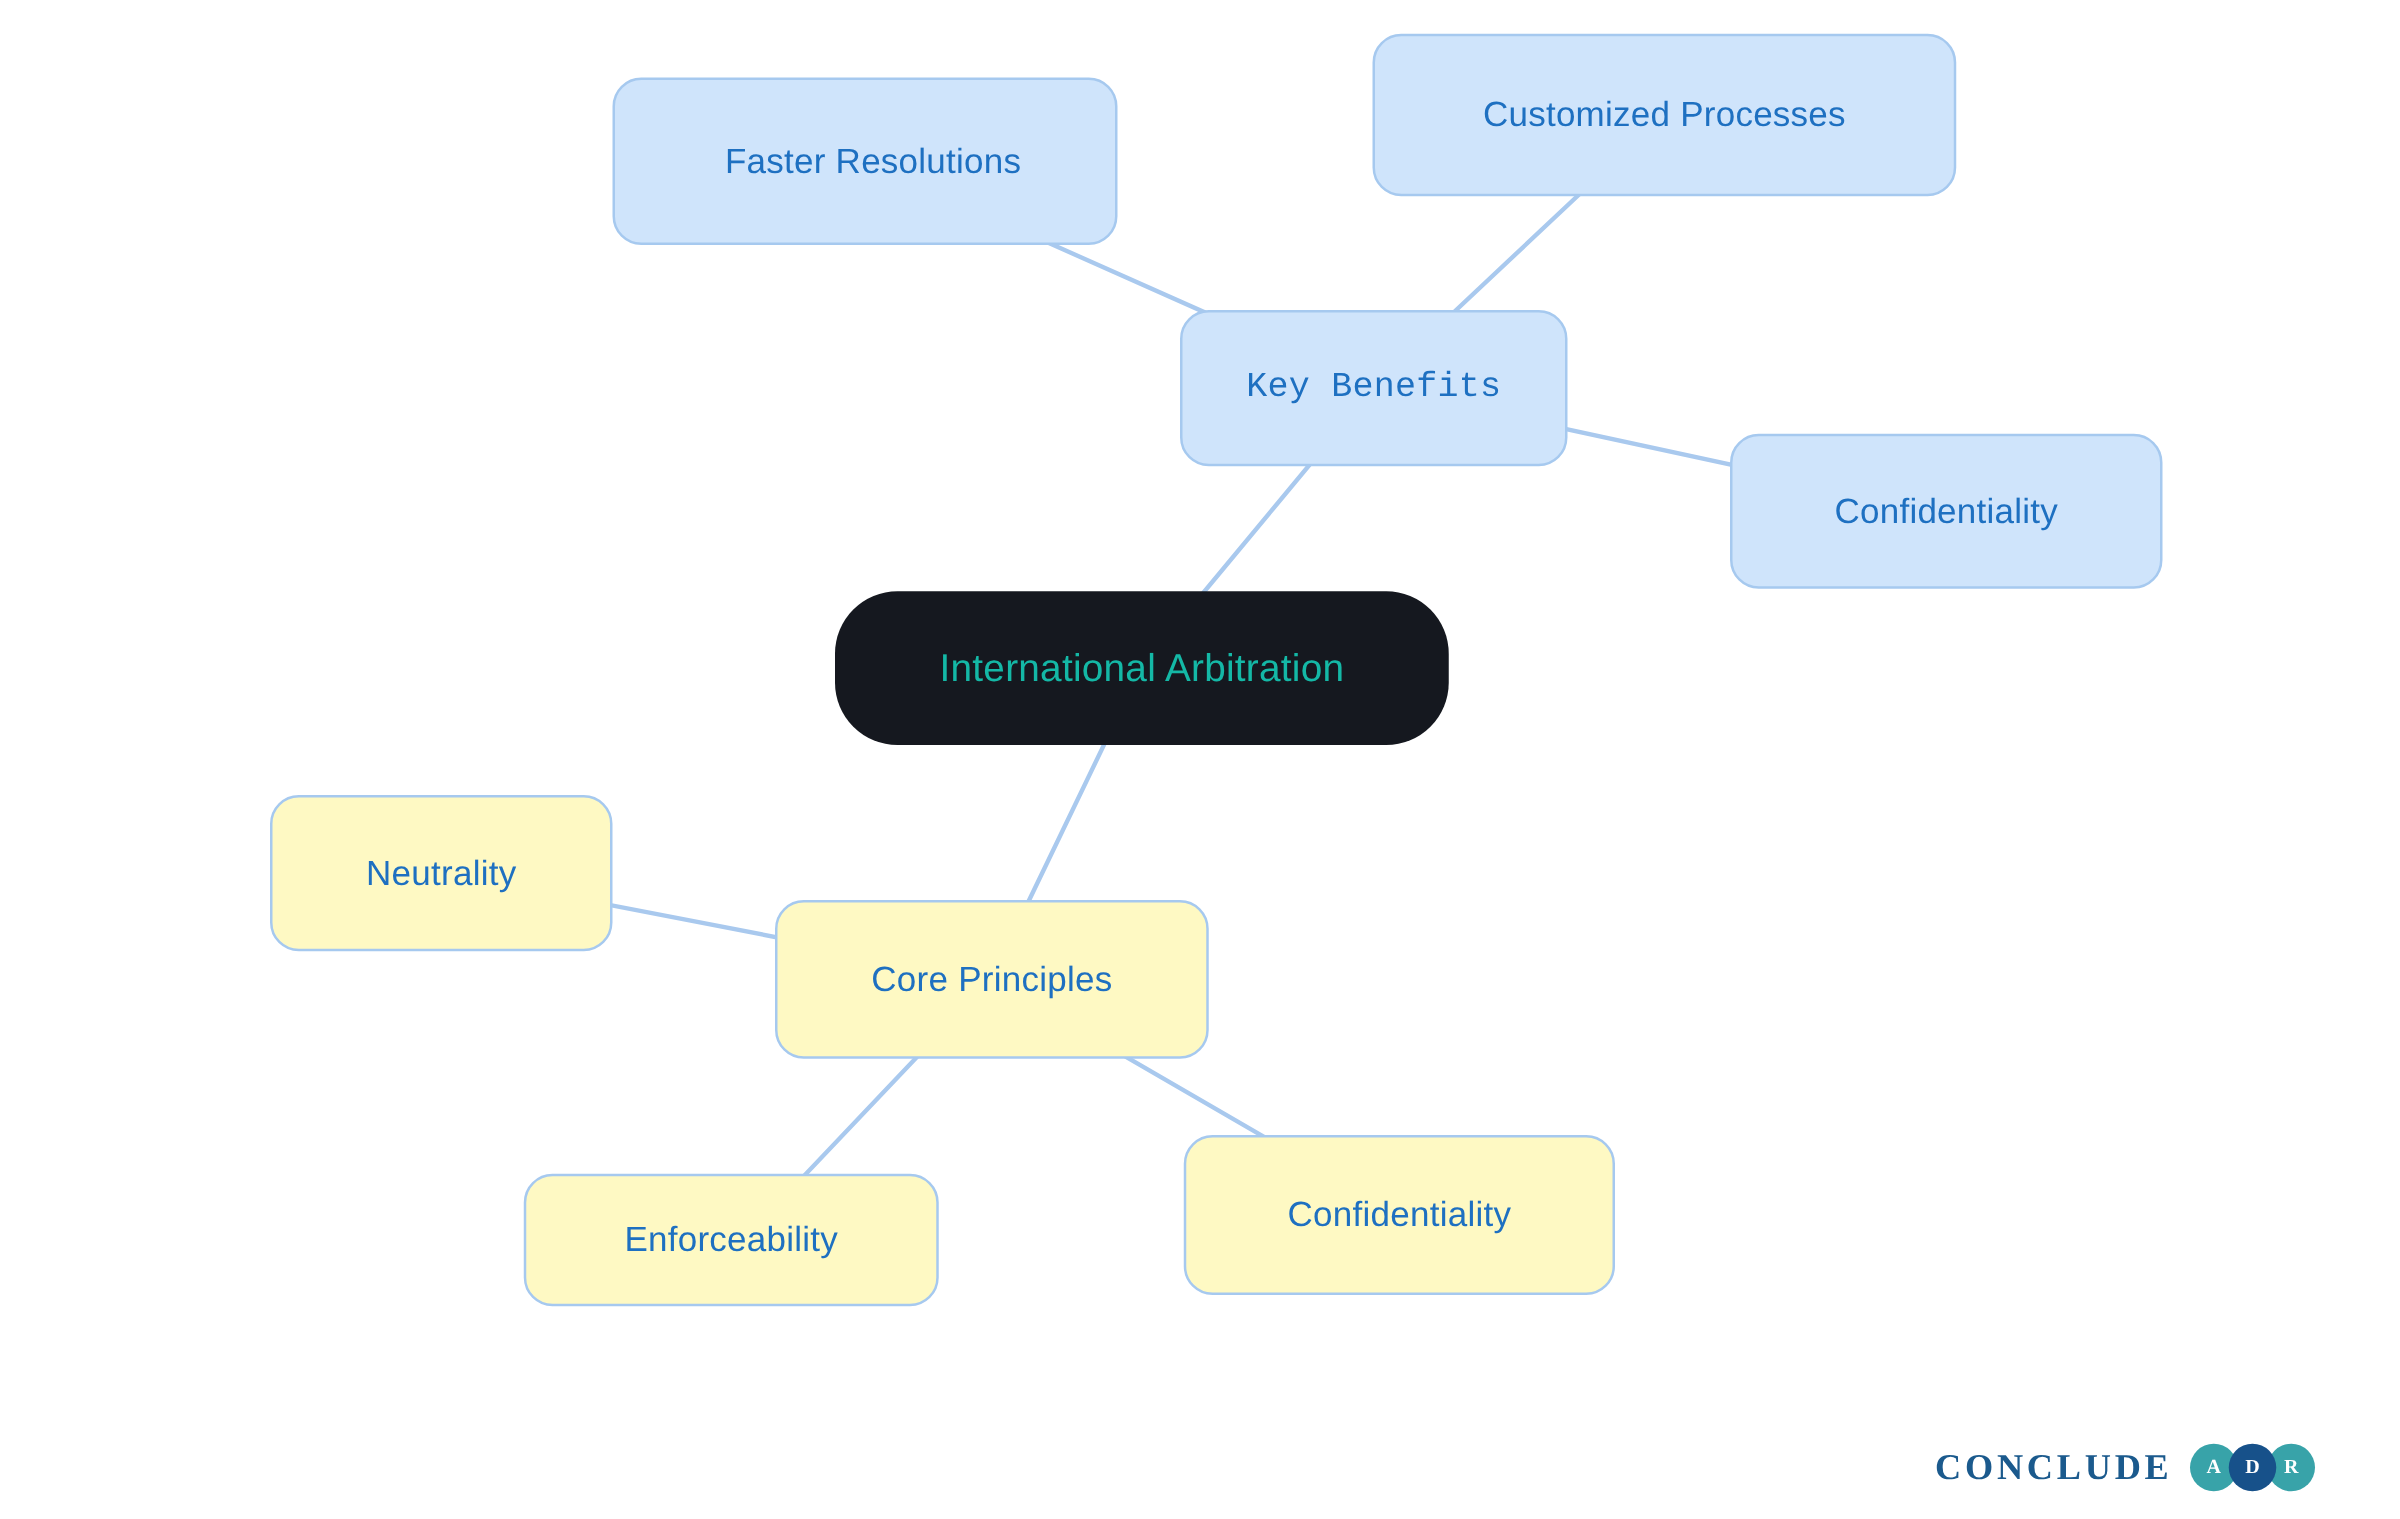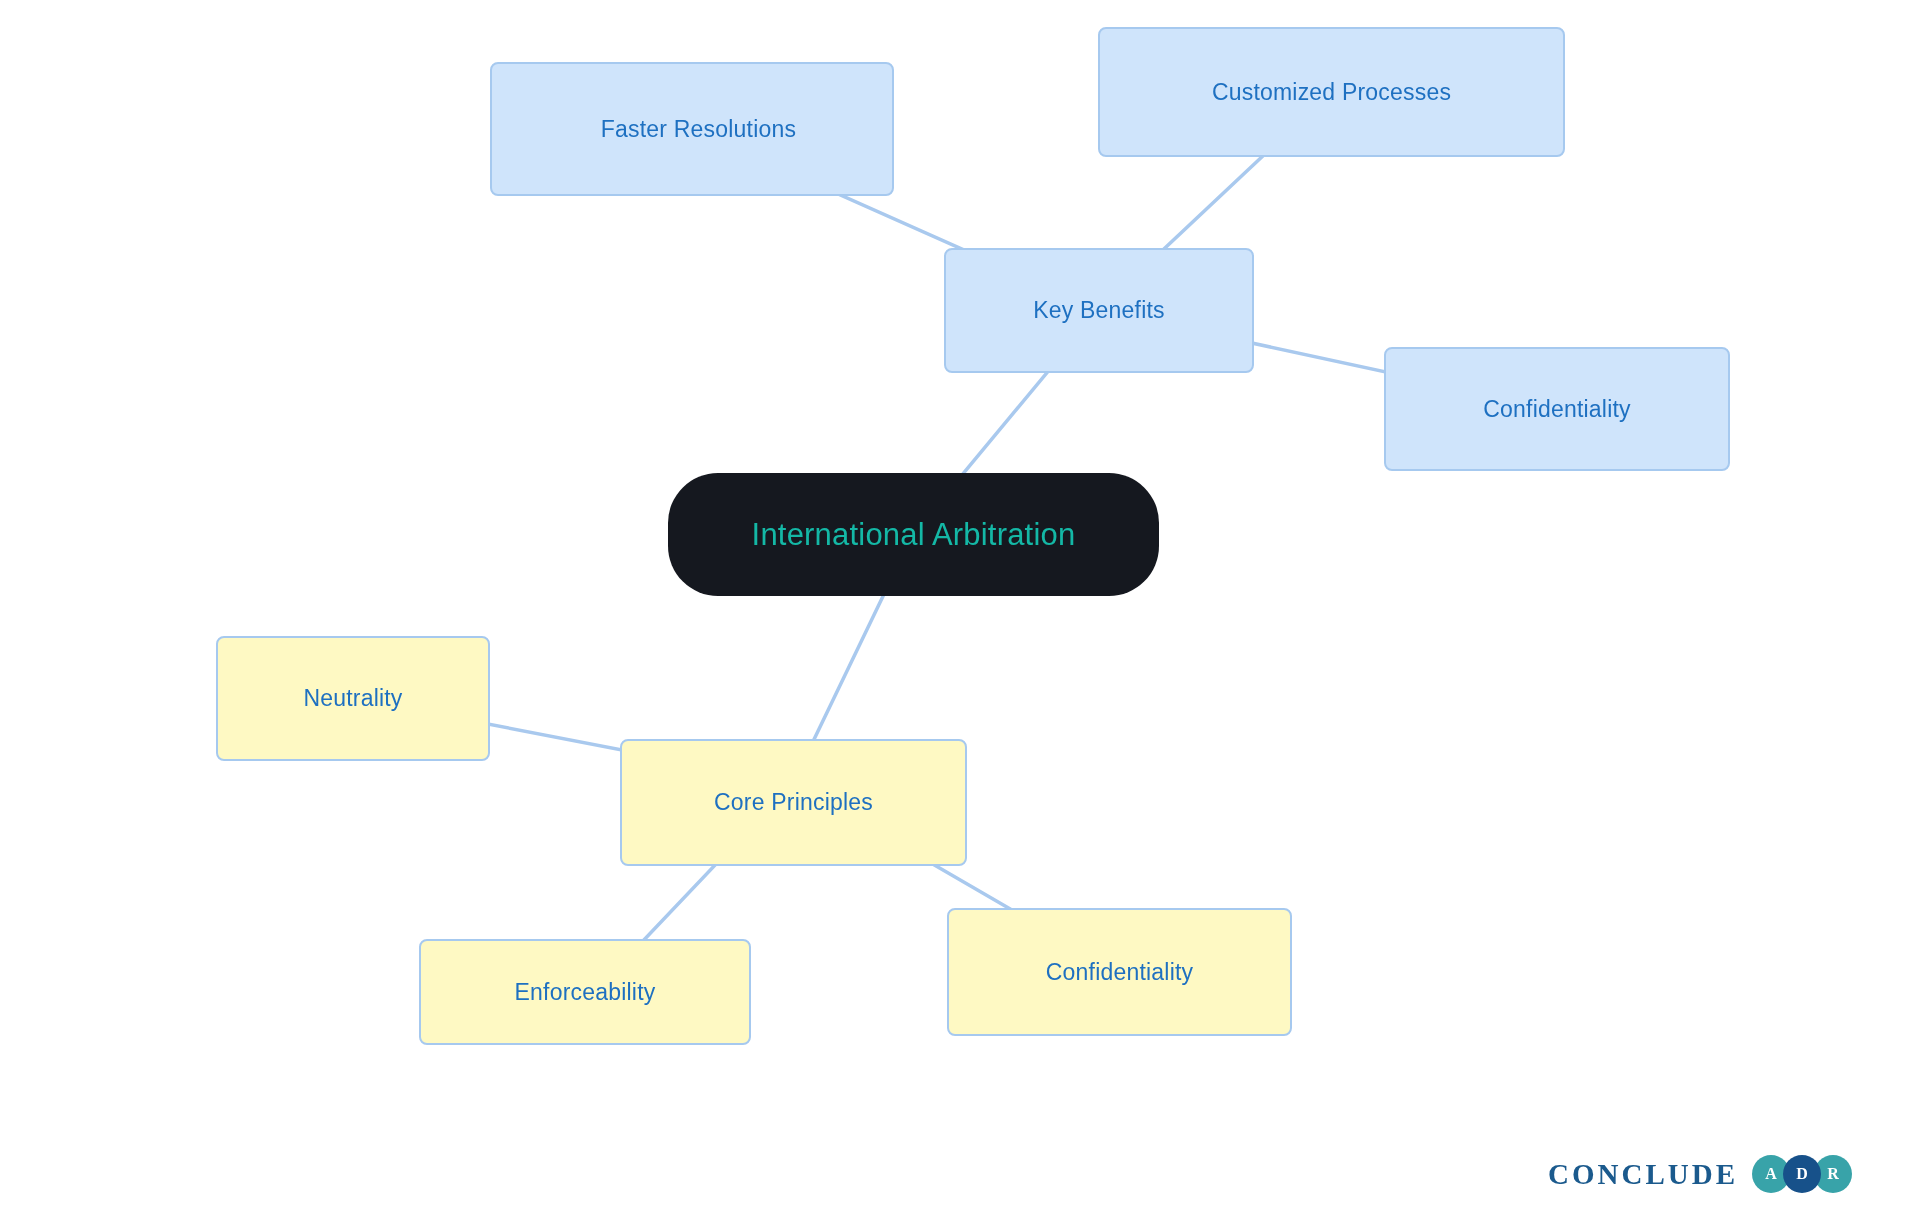--- a/index.html
+++ b/index.html
@@ -24,22 +24,22 @@
     stroke-width: 3.5;
     stroke-linecap: round;
   }
 
   .node {
     position: absolute;
     z-index: 2;
     display: flex;
     align-items: center;
     justify-content: center;
-    border-radius: 8px;
-    font-size: 23px;
+    border-radius: 23px;
+    font-size: 28px;
     letter-spacing: 0.2px;
     white-space: nowrap;
     cursor: default;
   }
 
   .node-center {
     background: #15181f;
     color: #14b8a6;
     border-radius: 50px;
     font-size: 31px;
@@ -98,29 +98,29 @@
     <line x1="913" y1="534" x2="793" y2="783"></line>
     <line x1="793" y1="783" x2="353" y2="698"></line>
     <line x1="793" y1="783" x2="585" y2="1002"></line>
     <line x1="793" y1="783" x2="1119" y2="972"></line>
   </svg>
 
   <div class="node node-blue shade-a" style="left:490px; top:62px; width:404px; height:134px;padding-left:13px;">Faster Resolutions</div>
 
   <div class="node node-blue shade-a" style="left:1098px; top:27px; width:467px; height:130px;">Customized Processes</div>
 
-  <div class="node node-blue shade-a" style="left:944px; top:248px; width:310px; height:125px;">Key Benefits</div>
+  <div class="node node-blue shade-a" style="left:944px; top:248px; width:310px; height:125px;font-family:Liberation Mono, monospace;">Key Benefits</div>
 
   <div class="node node-blue shade-a" style="left:1384px; top:347px; width:346px; height:124px;">Confidentiality</div>
 
   <div class="node node-center" style="left:668px; top:473px; width:491px; height:123px;">International Arbitration</div>
 
   <div class="node node-blue shade-b" style="left:216px; top:636px; width:274px; height:125px;">Neutrality</div>
 
-  <div class="node node-blue shade-b" style="left:620px; top:720px; width:347px; height:127px;margin-top:19px;">Core Principles</div>
+  <div class="node node-blue shade-b" style="left:620px; top:720px; width:347px; height:127px;">Core Principles</div>
 
   <div class="node node-blue shade-b" style="left:419px; top:939px; width:332px; height:106px;">Enforceability</div>
 
   <div class="node node-blue shade-b" style="left:947px; top:908px; width:345px; height:128px;">Confidentiality</div>
 
   <div class="logo">
     <span class="logo-wordmark">CONCLUDE</span>
     <span class="logo-badges">
       <span class="logo-badge badge-teal">A</span>
       <span class="logo-badge badge-navy">D</span>

